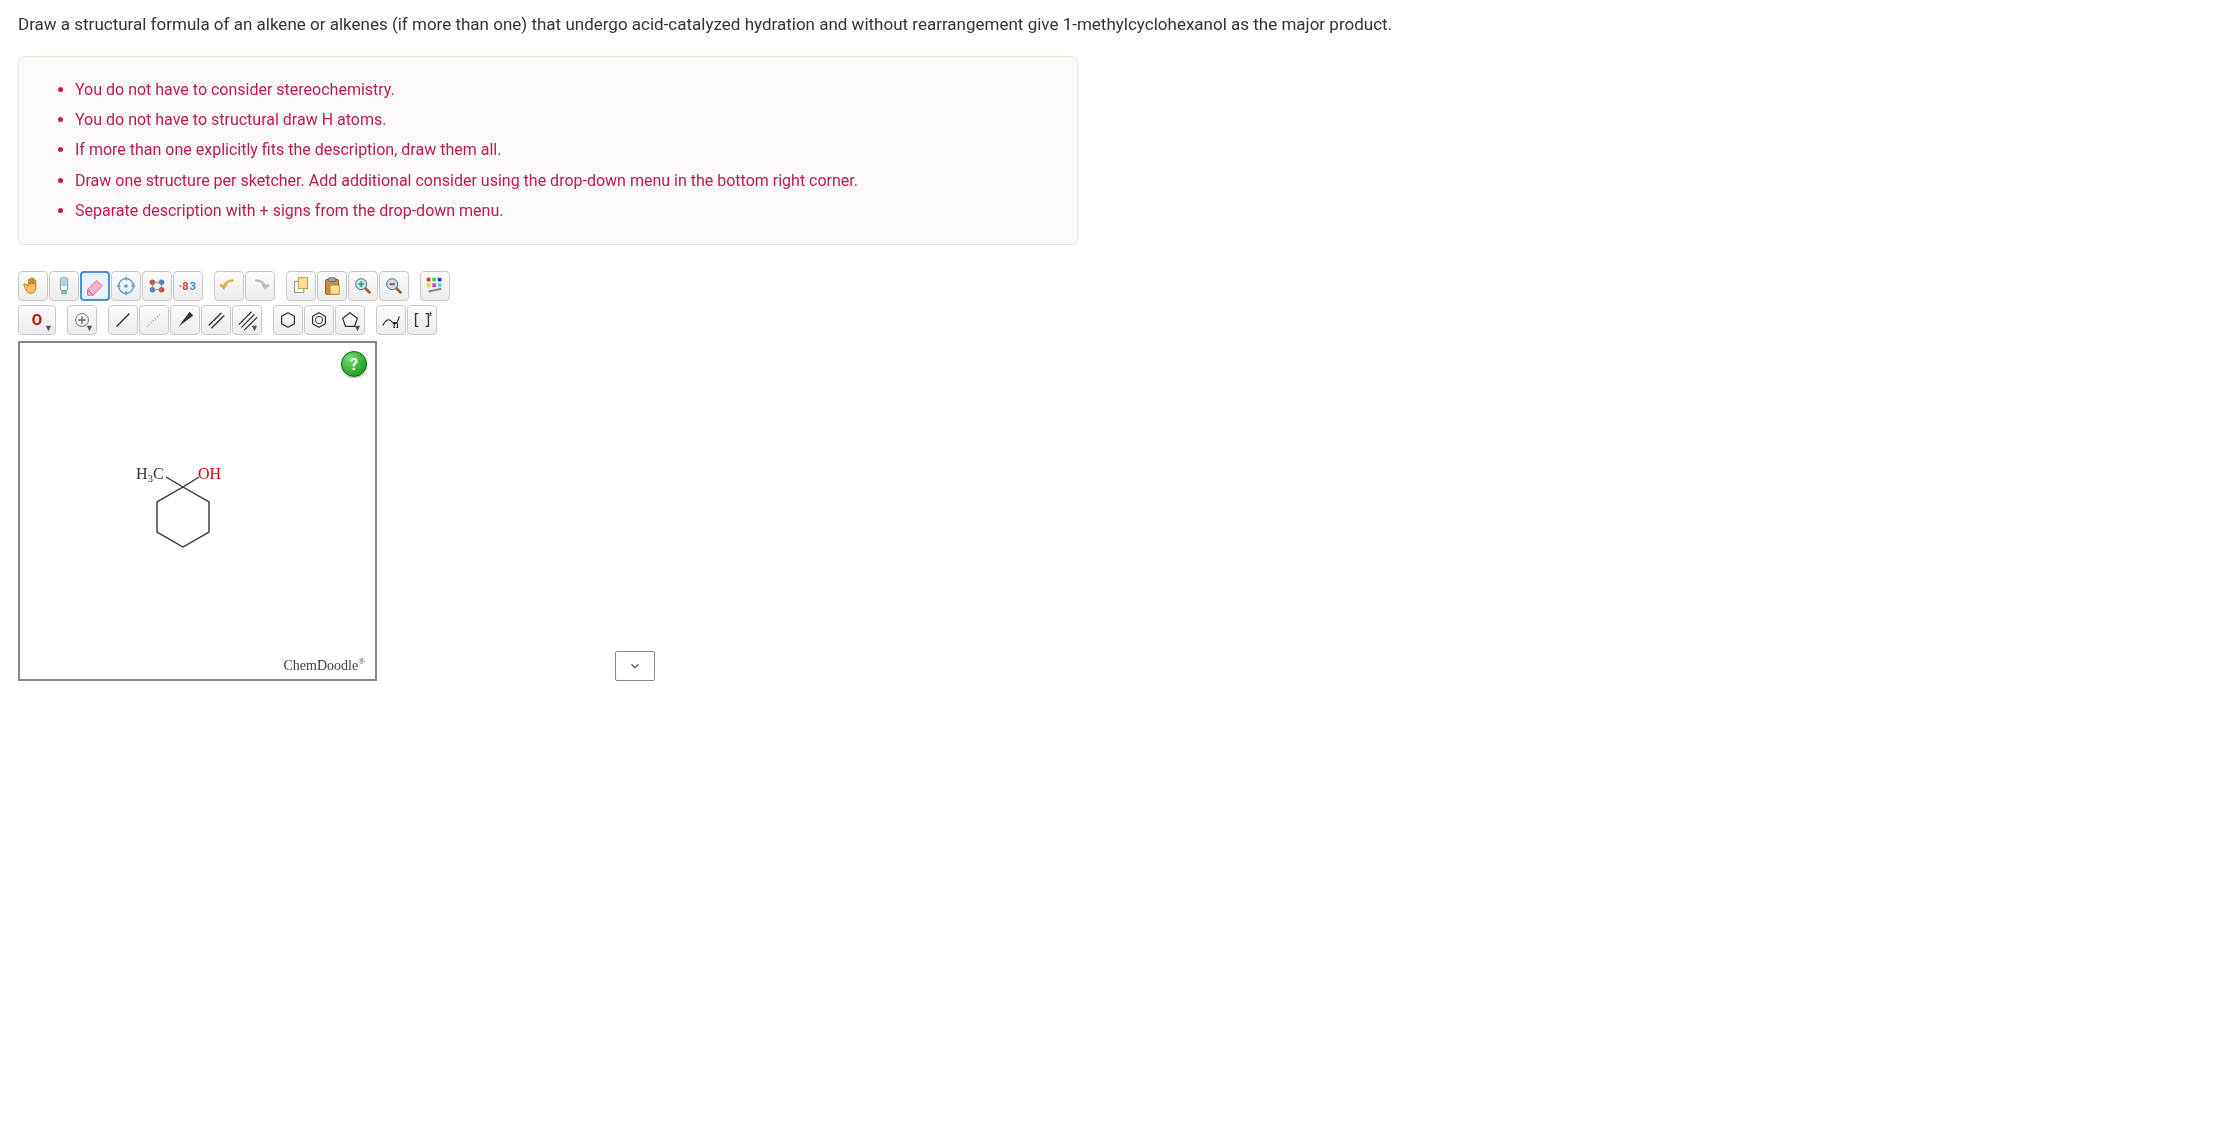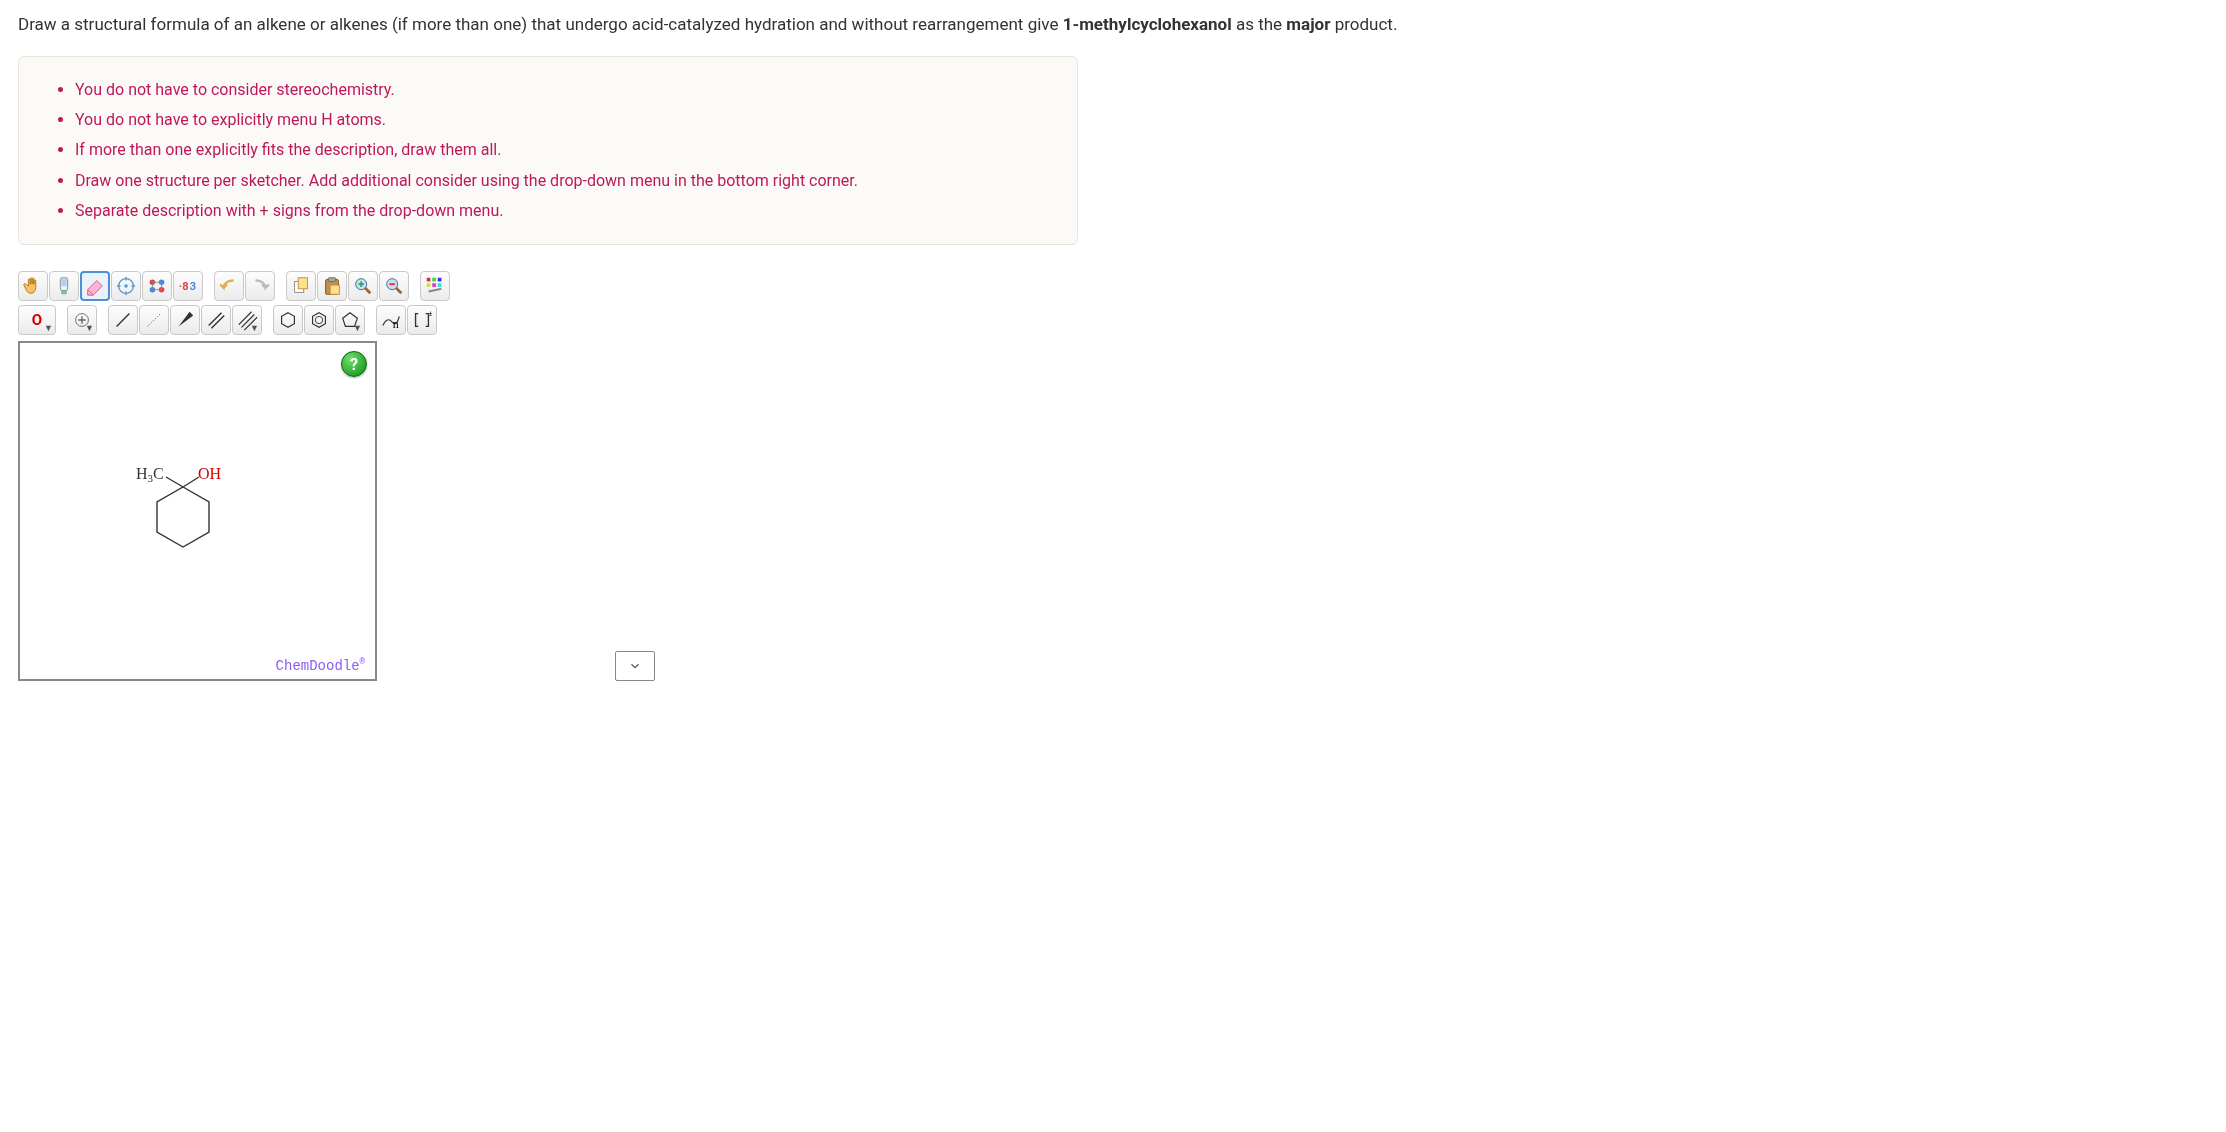--- a/index.html
+++ b/index.html
@@ -1,50 +1,50 @@
 <!DOCTYPE html>
 <html><head>
   <meta charset="utf-8">
   <style>
     * { box-sizing: border-box; margin: 0; padding: 0; }
     body { font-family: -apple-system, BlinkMacSystemFont, "Segoe UI", Roboto, Arial, sans-serif; font-size: 16px; color: #333; padding: 12px 18px; background: #fff; }
     .question-text { font-size: 17px; line-height: 1.5; margin-bottom: 18px; }
-    .question-text b { font-weight: 700; }
+    .question-text b { font-weight: 400; }
     .instructions-box { background: #fbfaf6; border: 1px solid #e8e6de; border-radius: 6px; padding: 18px 28px; margin-bottom: 24px; max-width: 1060px; }
     .instructions-box ul { list-style: disc; padding-left: 28px; }
     .instructions-box li { font-size: 16px; line-height: 1.9; color: #be185d; }
     .editor-wrap { max-width: 660px; }
     .toolbar { display: flex; flex-wrap: wrap; gap: 2px; padding: 2px 0 0 0; }
     .toolbar-row { display: flex; gap: 0; margin-bottom: 2px; }
     .tb-btn { width: 30px; height: 30px; border: 1px solid #c9c9c9; background: linear-gradient(#fdfdfd,#ebebeb); border-radius: 4px; display: inline-flex; align-items: center; justify-content: center; cursor: pointer; margin-right: 1px; font-size: 14px; position: relative; }
     .tb-btn.active { border: 2px solid #4a90d9; background: #eaf3fc; }
     .tb-btn svg { width: 22px; height: 22px; }
     .tb-sep { width: 10px; }
     .tb-drop { font-size: 9px; color: #555; position: absolute; right: 2px; bottom: 1px; }
     .label-btn { width: 38px; font-weight: bold; color: #d40000; font-size: 15px; }
     .canvas-area { position: relative; width: 359px; height: 340px; border: 2px solid #888; background: #fff; margin-top: 4px; }
     .help-badge { position: absolute; top: 8px; right: 8px; width: 26px; height: 26px; border-radius: 50%; background: radial-gradient(circle at 35% 30%, #6fe070, #0a8a0a); border: 1px solid #066506; color: #fff; font-weight: bold; display: flex; align-items: center; justify-content: center; cursor: pointer; box-shadow: 0 1px 2px rgba(0,0,0,.3); }
     .molecule { position: absolute; left: 96px; top: 120px; }
-    .chemdoodle-mark { position: absolute; right: 10px; bottom: 6px; color: #8b5cf6; font-size: 14px; font-family: Liberation Mono, monospace; text-align: right; }
+    .chemdoodle-mark { position: absolute; right: 10px; bottom: 6px; color: #404040; font-size: 14px; font-family: Liberation Serif, serif; text-align: right; }
     .chemdoodle-mark sup { font-size: 9px; }
     .add-select { width: 40px; height: 30px; border: 1px solid #888; border-radius: 2px; background: #fff; margin-left: 238px; margin-top: 6px; cursor: pointer; display: inline-flex; align-items: center; justify-content: center; }
     .editor-footer { display: flex; align-items: flex-end; }
     .btn-txt { font-family: "Times New Roman", serif; font-size: 13px; }
   </style>
 </head>
 <body>
 
 <div class="question-text">
   <span>Draw a structural formula of an alkene or alkenes (if more than one) that undergo acid-catalyzed hydration and without rearrangement give </span><b>1-methylcyclohexanol</b><span> as the </span><b>major</b><span> product.</span>
 </div>
 
 <div class="instructions-box">
   <ul>
     <li>You do not have to consider stereochemistry.</li>
-    <li>You do not have to explicitly menu H atoms.</li>
+    <li>You do not have to structural draw H atoms.</li>
     <li>If more than one explicitly fits the description, draw them all.</li>
     <li>Draw one structure per sketcher. Add additional consider using the drop-down menu in the bottom right corner.</li>
     <li>Separate description with + signs from the drop-down menu.</li>
   </ul>
 </div>
 
 <div class="editor-wrap">
   <div class="toolbar">
     <div class="toolbar-row">
       <div class="tb-btn">

